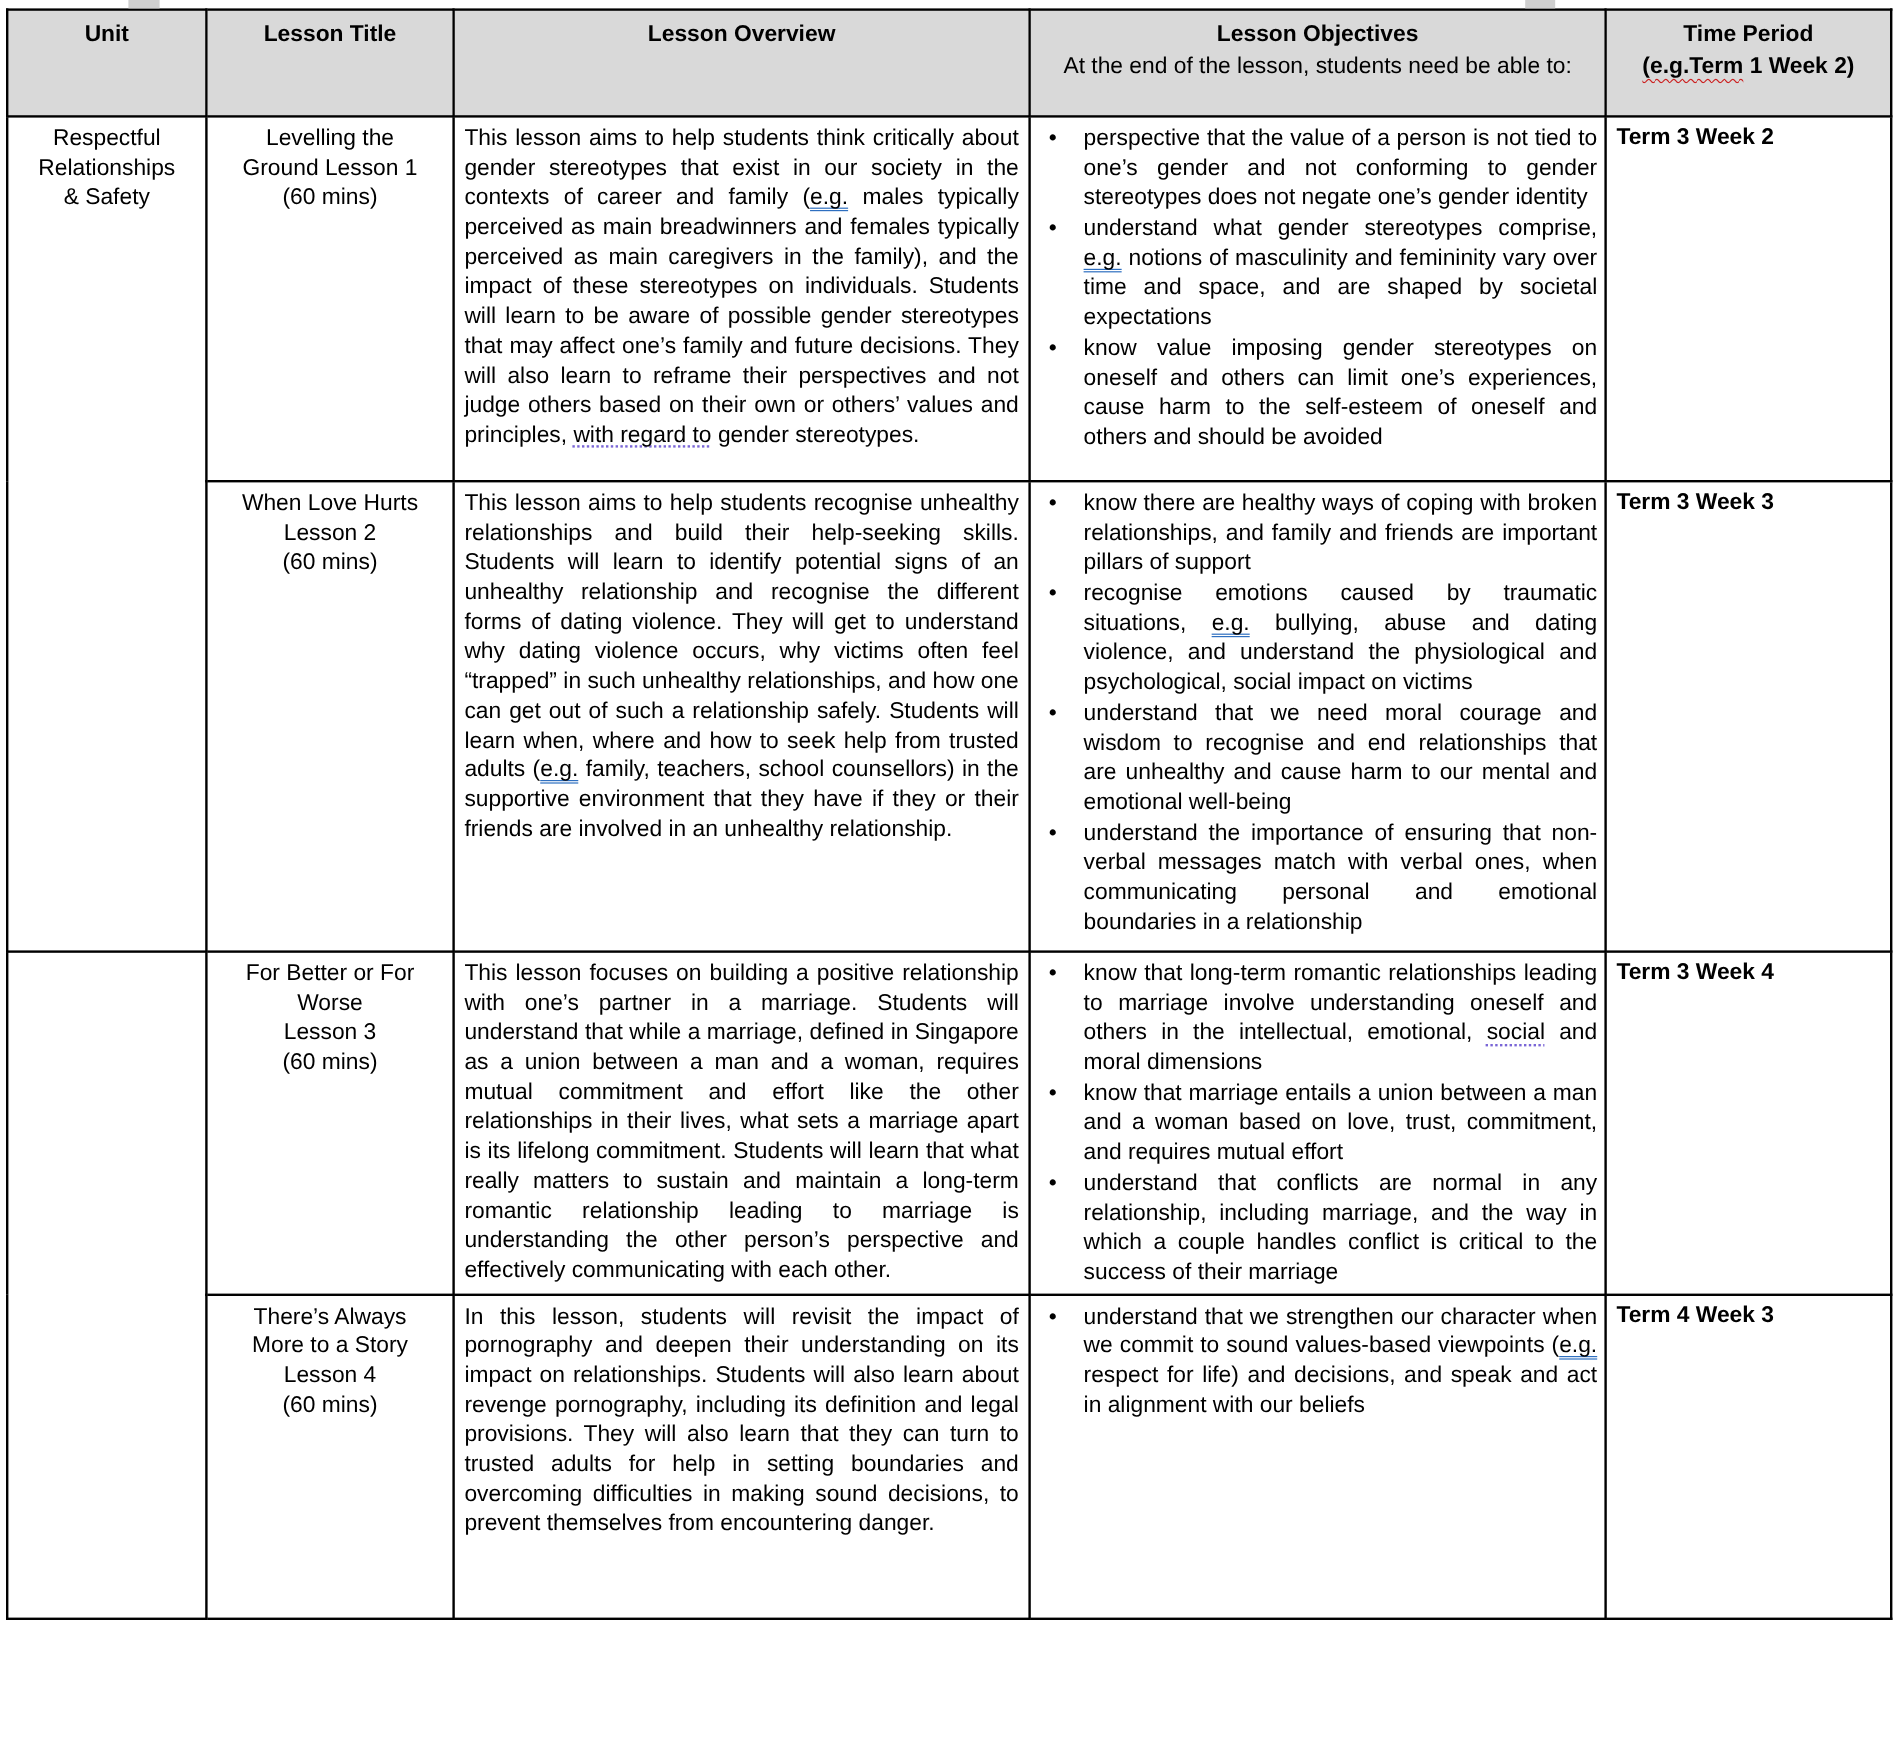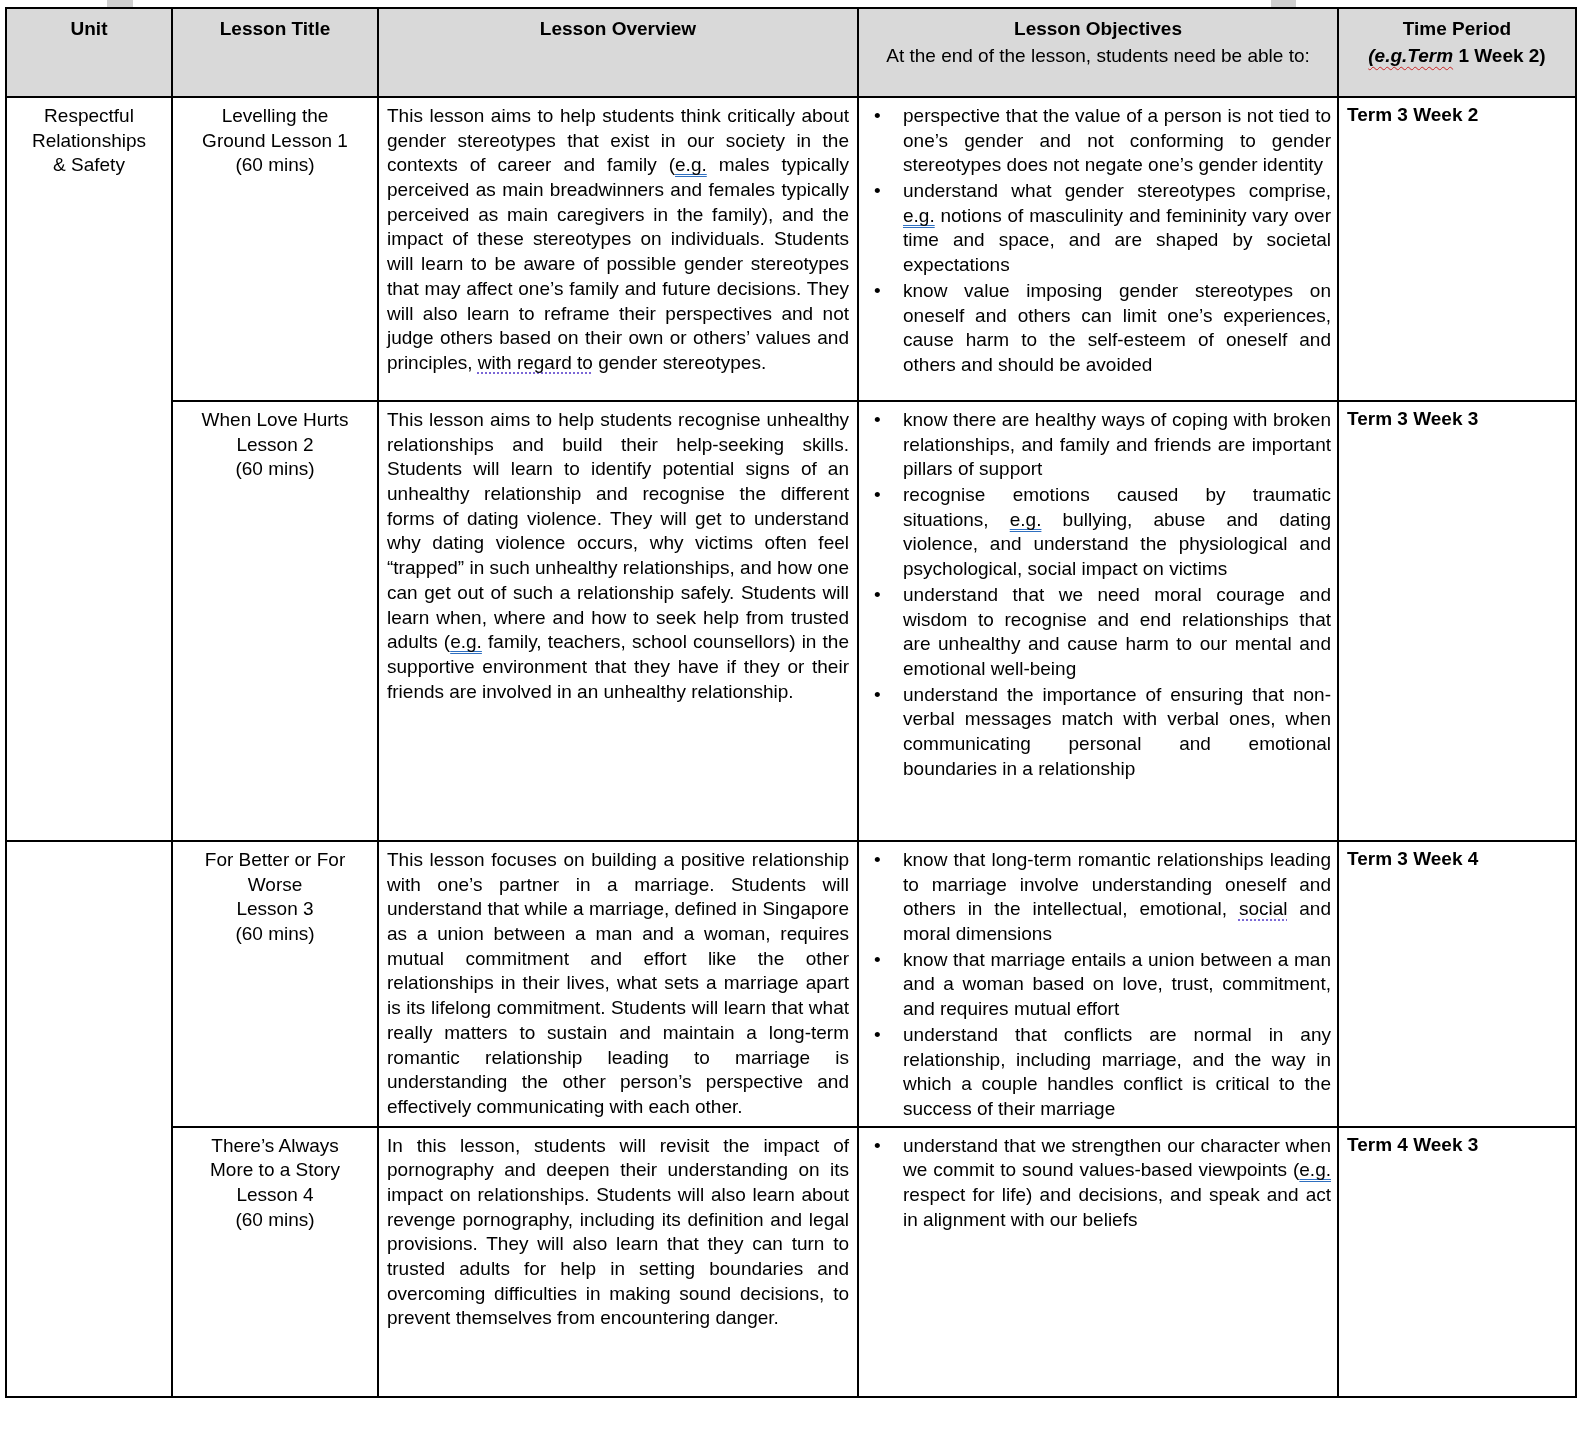--- a/index.html
+++ b/index.html
@@ -101,21 +101,20 @@
     text-decoration: underline dotted #7a66d6;
     text-decoration-thickness: 2px;
     text-underline-offset: 4px;
     text-decoration-skip-ink: none;
   }
   .u-wavy {
     text-decoration: underline wavy #cc2222;
     text-decoration-thickness: 1px;
     text-underline-offset: 4px;
     text-decoration-skip-ink: none;
-    font-style: italic;
   }
 </style>
 </head>
 <body>
 
 <div class="page">
   <div class="artifact a1"></div>
   <div class="artifact a2"></div>
 
   <table class="lesson-table">
@@ -158,21 +157,21 @@
         <td class="objectives-cell">
           <ul class="objectives">
               <li><span>perspective that the value of a person is not tied to one’s gender and not conforming to gender stereotypes does not negate one’s gender identity</span></li>
               <li><span>understand what gender stereotypes comprise, </span><span class="u-double">e.g.</span><span> notions of masculinity and femininity vary over time and space, and are shaped by societal expectations</span></li>
               <li><span>know value imposing gender stereotypes on oneself and others can limit one’s experiences, cause harm to the self-esteem of oneself and others and should be avoided</span></li>
             </ul>
         </td>
         <td class="time-cell">Term 3 Week 2</td>
       </tr>
 
-      <tr style="height:440px;">
+      <tr style="height:392px;">
         <td class="title-cell">When Love Hurts
 Lesson 2
 (60 mins)</td>
         <td class="overview-cell"><span>This lesson aims to help students recognise unhealthy relationships and build their help-seeking skills. Students will learn to identify potential signs of an unhealthy relationship and recognise the different forms of dating violence. They will get to understand why dating violence occurs, why victims often feel “trapped” in such unhealthy relationships, and how one can get out of such a relationship safely. Students will learn when, where and how to seek help from trusted adults (</span><span class="u-double">e.g.</span><span> family, teachers, school counsellors) in the supportive environment that they have if they or their friends are involved in an unhealthy relationship.</span></td>
         <td class="objectives-cell">
           <ul class="objectives">
               <li><span>know there are healthy ways of coping with broken relationships, and family and friends are important pillars of support</span></li>
               <li><span>recognise emotions caused by traumatic situations, </span><span class="u-double">e.g.</span><span> bullying, abuse and dating violence, and understand the physiological and psychological, social impact on victims</span></li>
               <li><span>understand that we need moral courage and wisdom to recognise and end relationships that are unhealthy and cause harm to our mental and emotional well-being</span></li>
               <li><span>understand the importance of ensuring that non-verbal messages match with verbal ones, when communicating personal and emotional boundaries in a relationship</span></li>

